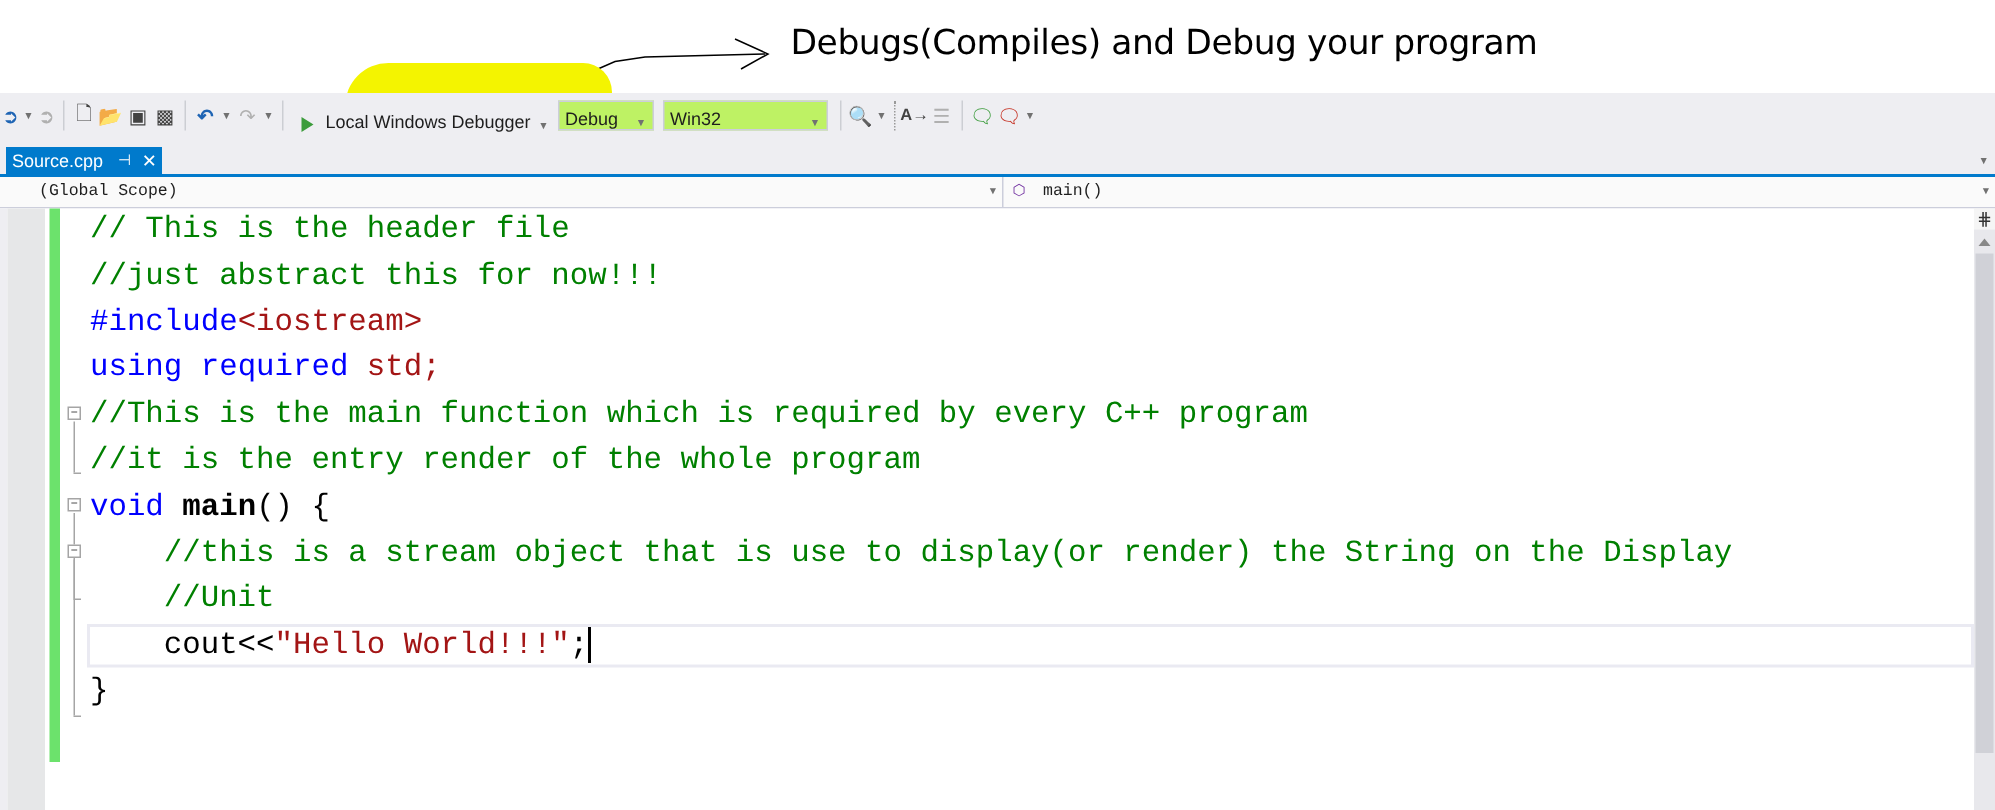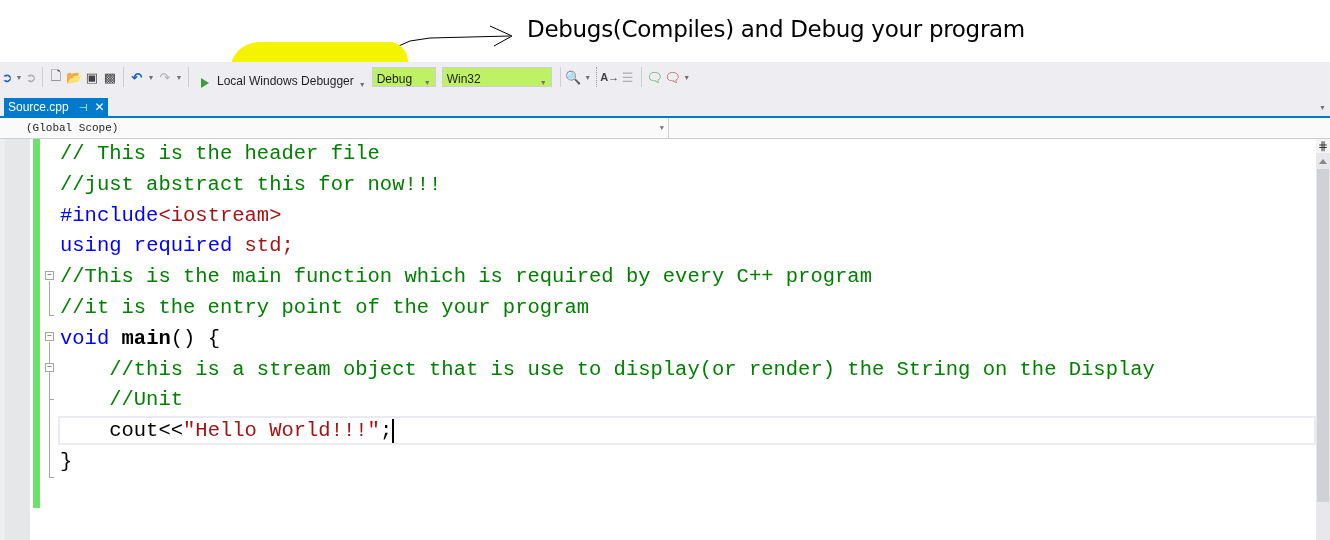--- a/index.html
+++ b/index.html
@@ -126,20 +126,25 @@
     <span class="tab-close">✕</span>
   </div>
   <span class="strip-caret">▼</span>
 </div>
 
 <div class="navbar">
   <div class="nav-scope">
     <span>(Global Scope)</span>
     <span class="caret">▼</span>
   </div>
+  <div class="nav-member">
+    <span class="cube">⬡</span>
+    <span>main()</span>
+    <span class="caret">▼</span>
+  </div>
 </div>
 
 <div class="editor">
   <div class="margin-strip"></div>
   <div class="gutter"></div>
   <div class="change-bar"></div>
 
   <div class="outline-box" style="left:45px;top:132px;">−</div>
   <div class="outline-line" style="left:49px;top:142px;height:34px;"></div>
   <div class="outline-end" style="left:49px;top:176px;"></div>
@@ -153,21 +158,21 @@
   <div class="outline-end" style="left:49px;top:260px;"></div>
 
   <div class="current-line"></div>
 
   <div class="code">
     <div class="line"><span class="c-comment">// This is the header file</span></div>
     <div class="line"><span class="c-comment">//just abstract this for now!!!</span></div>
     <div class="line"><span class="c-kw">#include</span><span class="c-inc">&lt;iostream&gt;</span></div>
     <div class="line"><span class="c-kw">using</span><span class="c-id"> </span><span class="c-kw">required</span><span class="c-inc"> std;</span></div>
     <div class="line"><span class="c-comment">//This is the main function which is required by every C++ program</span></div>
-    <div class="line"><span class="c-comment">//it is the entry point of the your program</span></div>
+    <div class="line"><span class="c-comment">//it is the entry render of the whole program</span></div>
     <div class="line"><span class="c-kw">void</span><span class="c-id"> </span><span class="c-bold">main</span><span class="c-id">() {</span></div>
     <div class="line"><span class="c-comment">    //this is a stream object that is use to display(or render) the String on the Display</span></div>
     <div class="line"><span class="c-comment">    //Unit</span></div>
     <div class="line"><span class="c-id">    cout&lt;&lt;</span><span class="c-str">"Hello World!!!"</span><span class="c-id">;</span><span class="caret-cursor"></span></div>
     <div class="line"><span class="c-id">}</span></div>
   </div>
 </div>
 
 <div class="vscroll">
   <div class="split-handle">⋕</div>

